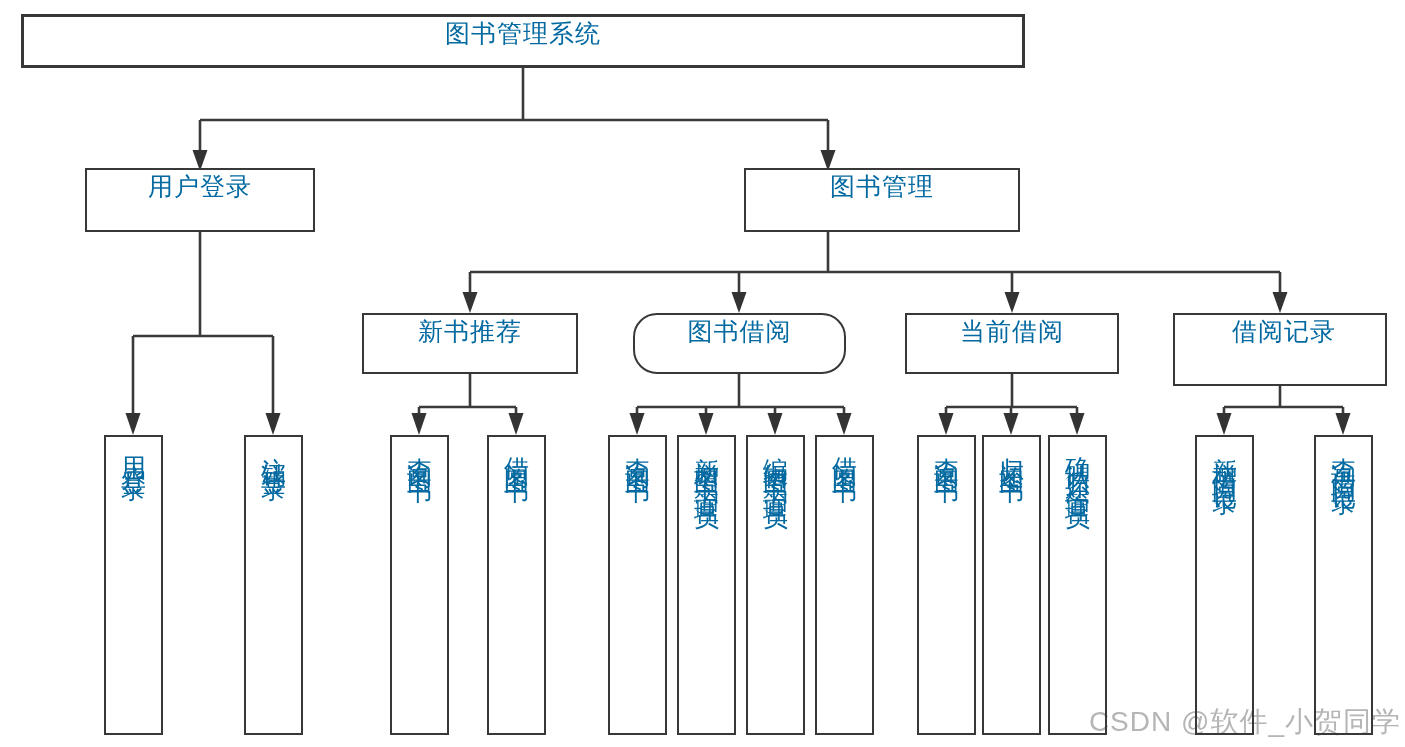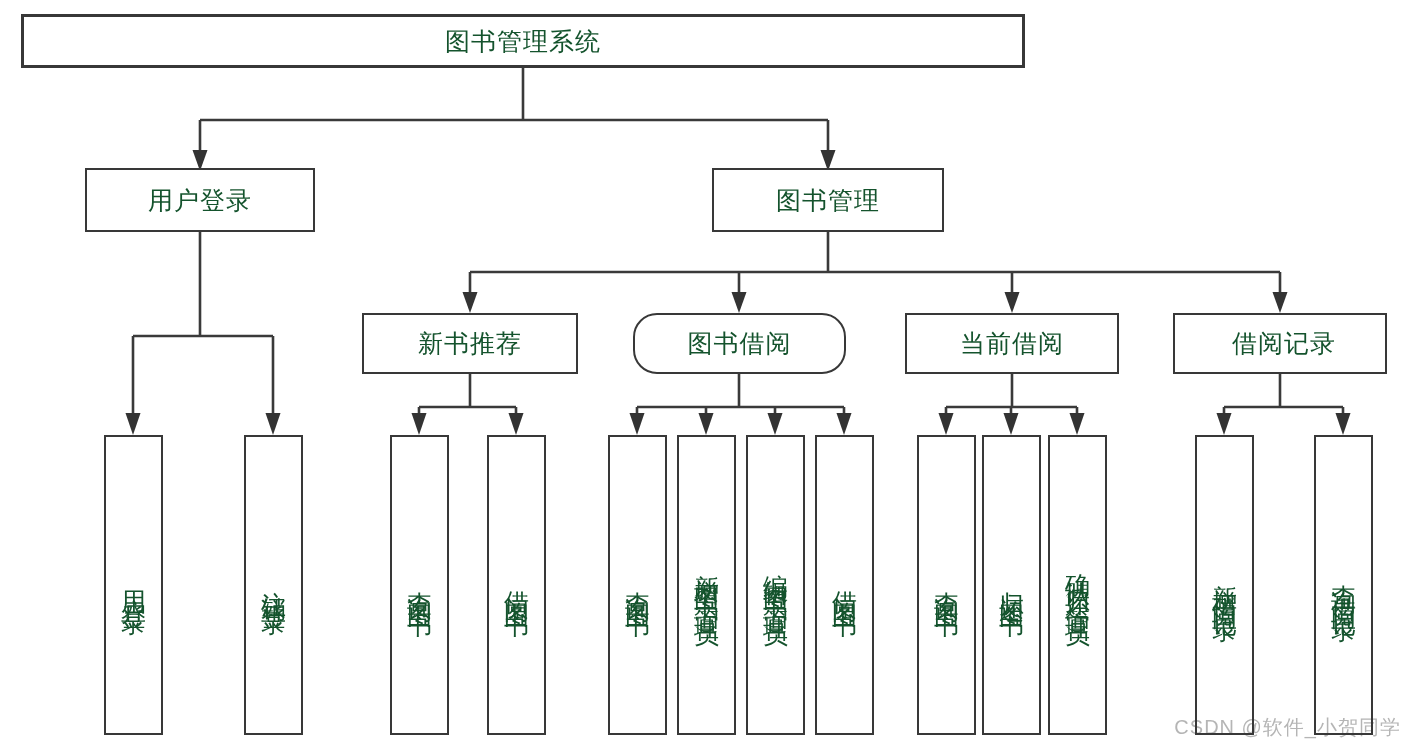--- a/index.html
+++ b/index.html
@@ -19,42 +19,42 @@
   }
   .connectors path {
     stroke: #3a3a3a; stroke-width: 2.6px; fill: none;
   }
   .connectors polygon { fill: #333333; }
   .box {
     position: absolute;
     background: #ffffff;
     border: 2.6px solid #383838;
     box-sizing: border-box;
-    display: flex; align-items: center; justify-content: center;
-    color: #14532d;
+    display: flex; justify-content: center;
+    color: #0369a1;
   }
   .lvl1 { border-width: 3px; }
   .hlabel {
     font-size: 25px;
     letter-spacing: 1px;
     white-space: nowrap;
   }
   .leaf { width: 59px; height: 300px; top: 435px; }
   .vlabel {
     writing-mode: vertical-rl;
     text-orientation: mixed;
     font-size: 25px;
     letter-spacing: 7px;
     line-height: 1;
     white-space: nowrap;
   }
   .watermark {
     position: absolute;
     right: 4px; bottom: 6px;
-    font-size: 20px;
+    font-size: 28px;
     color: #b5b5b5;
     letter-spacing: 1px;
     mix-blend-mode: darken;
     white-space: nowrap;
   }
 </style>
 </head>
 <body>
 
 <div class="canvas">
@@ -104,34 +104,34 @@
     </g>
   </svg>
 
   <div class="box lvl1" style="left:21px; top:14px; width:1004px; height:54px;">
     <span class="hlabel">图书管理系统</span>
   </div>
 
   <div class="box" style="left:85px; top:168px; width:230px; height:64px;">
     <span class="hlabel">用户登录</span>
   </div>
-  <div class="box" style="left:712px; top:168px; width:232px; height:64px;">
+  <div class="box" style="left:744px; top:168px; width:276px; height:64px;">
     <span class="hlabel">图书管理</span>
   </div>
 
   <div class="box" style="left:362px; top:313px; width:216px; height:61px;">
     <span class="hlabel">新书推荐</span>
   </div>
   <div class="box" style="left:633px; top:313px; width:213px; height:61px;border-radius:24px;">
     <span class="hlabel">图书借阅</span>
   </div>
   <div class="box" style="left:905px; top:313px; width:214px; height:61px;font-family:Liberation Serif, serif;">
     <span class="hlabel">当前借阅</span>
   </div>
-  <div class="box" style="left:1173px; top:313px; width:214px; height:61px;padding-left:8px;">
+  <div class="box" style="left:1173px; top:313px; width:214px; height:73px;padding-left:8px;">
     <span class="hlabel">借阅记录</span>
   </div>
 
   <div class="box leaf" style="left:104px;">
     <span class="vlabel">用户登录</span>
   </div>
   <div class="box leaf" style="left:244px;">
     <span class="vlabel">注销登录</span>
   </div>
 

